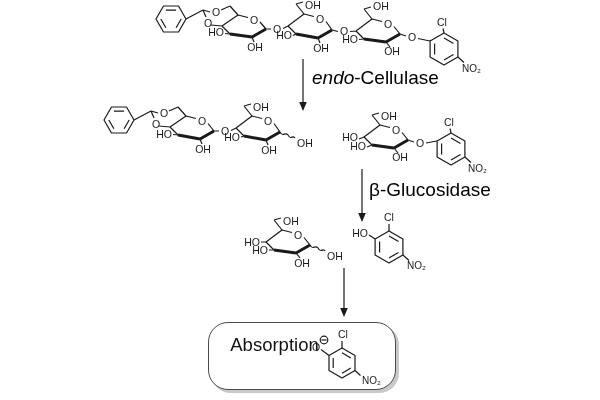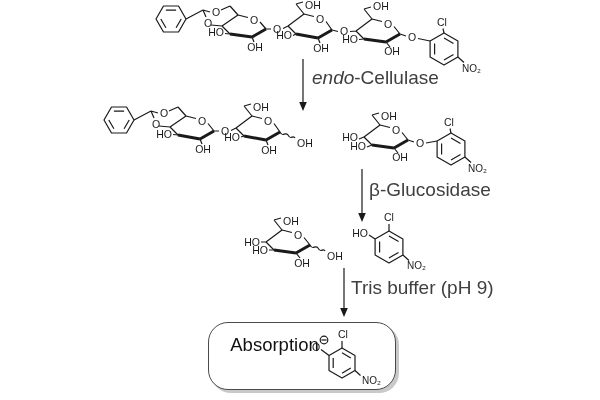--- a/index.html
+++ b/index.html
@@ -1,18 +1,18 @@
 <!DOCTYPE html>
 <html><head>
 <meta charset="utf-8">
 <style>
   html,body{margin:0;padding:0;background:#fff;}
   .page{position:relative;width:600px;height:400px;background:#fff;overflow:hidden;
         font-family:"Liberation Sans",sans-serif;color:#1a1a1a;}
-  .steplabel{position:absolute;font-size:19px;white-space:nowrap;color:#404040;}
+  .steplabel{position:absolute;font-size:19px;white-space:nowrap;color:#000000;}
   .steplabel .it{font-style:italic;}
   .resultbox{position:absolute;left:208px;top:322px;width:188px;height:68px;
              background:#fff;border:1.6px solid #4a4a4a;border-radius:20px;
              box-shadow:3px 3px 0 #c9c9c9;box-sizing:border-box;}
   .resultbox .txt{position:absolute;left:8px;top:12px;width:115px;text-align:center;
                   font-size:18.5px;line-height:20px;color:#111;}
   svg.scheme{position:absolute;left:0;top:0;}
   svg.scheme path, svg.scheme line, svg.scheme circle, svg.scheme polygon{
       fill:none;stroke:#1a1a1a;stroke-width:1.2;stroke-linejoin:round;}
   svg.scheme .bold{stroke-width:3;}
@@ -29,21 +29,20 @@
   <div class="resultbox">
     <div class="txt">
       <div>Absorption</div>
     </div>
   </div>
 
   <div class="steplabel" style="left:312px;top:67px;">
     <span class="it">endo</span><span>-Cellulase</span>
   </div>
   <div class="steplabel" style="left:369px;top:179px;text-align:center;">β-Glucosidase</div>
-  <div class="steplabel" style="left:351px;top:277px;">Tris buffer (pH 9)</div>
 
   <svg class="scheme" width="600" height="400" viewBox="0 0 600 400">
 
     <g>
       <path d="M303,59 L303,103" stroke-width="1.4"></path>
         <path class="head" d="M303,111 L299.2,102 L306.8,102 Z"></path>
     </g>
     <g>
       <path d="M362,169 L362,214" stroke-width="1.4"></path>
         <path class="head" d="M362,222 L358.2,213 L365.8,213 Z"></path>

